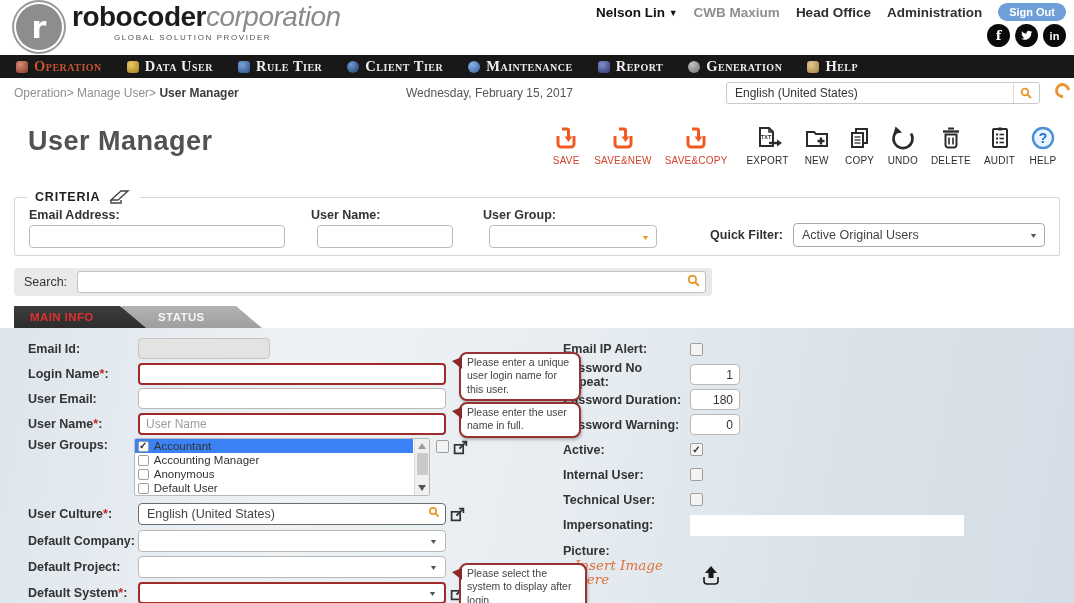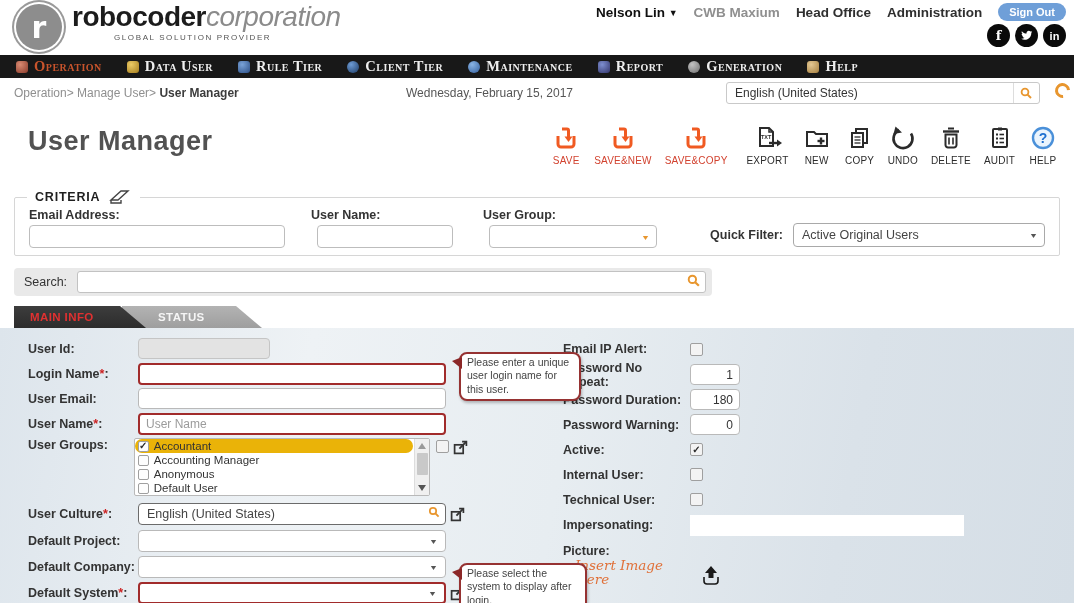--- a/index.html
+++ b/index.html
@@ -133,21 +133,21 @@
   .w-id { width:132px; }
   .w-main { width:308px; }
   .num { width:50px; text-align:right; }
 
   
   .lb-row { align-items:flex-start; }
   .listbox { position:relative; width:308px; height:58px; border:1px solid #b9b9b9; border-radius:2px;
              background:#fff; overflow:hidden; }
   .lb-items { position:absolute; left:0; top:0; right:16px; }
   .lb-item { display:flex; align-items:center; gap:5px; height:14px; padding-left:3px; font-size:11.5px; color:#333; cursor:pointer; }
-  .lb-item.selected { background:#eab308;border-radius:7px; }
+  .lb-item.selected { background:#3b82f6; }
   .cb { width:11px; height:11px; border:1px solid #9f9f9f; border-radius:2px; background:#fdfdfd;
         display:inline-flex; align-items:center; justify-content:center; flex:0 0 auto; cursor:pointer; }
   .cb.checked::after { content:"✓"; font-size:10px; font-weight:bold; color:#2a2a2a; line-height:1; }
   .lb-scroll { position:absolute; right:0; top:0; width:15px; height:100%; background:#f0f0f0; border-left:1px solid #ddd; }
   .sb-up, .sb-dn { position:absolute; left:3px; width:0; height:0; border-left:4px solid transparent;
                    border-right:4px solid transparent; cursor:pointer; }
   .sb-up { top:4px; border-bottom:6px solid #9a9a9a; }
   .sb-dn { bottom:4px; border-top:6px solid #555; }
   .sb-thumb { position:absolute; left:2px; top:14px; width:11px; height:22px; background:#c9c9c9; border-radius:1px; cursor:pointer; }
   .lb-side { display:flex; align-items:flex-start; gap:4px; margin-left:6px; padding-top:2px; }
@@ -413,21 +413,21 @@
 
   <div class="tabs">
     <span class="tab tab-status">STATUS</span>
     <span class="tab tab-main">MAIN INFO</span>
   </div>
 
   <div class="form-area">
 
     <div class="fcol fcol-left">
       <div class="frow" style="height:25px;">
-        <span class="flabel">User Id:</span>
+        <span class="flabel">Email Id:</span>
         <input class="tin disabled w-id" disabled="" style="">
       </div>
       <div class="frow" style="height:25px;">
         <span class="flabel"><span>Login Name</span><span class="req">*</span><span>:</span></span>
         <input class="tin required w-main" style="">
       </div>
       <div class="frow" style="height:25px;">
         <span class="flabel">User Email:</span>
         <input class="tin w-main" style="">
       </div>
@@ -485,25 +485,25 @@
           </span>
         </div>
         <svg class="side-ico" width="15" height="15" viewBox="0 0 14 14">
           <rect x="1.5" y="4.5" width="8" height="8" fill="none" stroke="#333" stroke-width="1.6"></rect>
           <line x1="6" y1="8" x2="12" y2="2" stroke="#333" stroke-width="1.8"></line>
           <polyline points="8.5,1.5 12.5,1.5 12.5,5.5" fill="none" stroke="#333" stroke-width="1.6"></polyline>
         </svg>
       </div>
 
       <div class="frow" style="height:26px;">
+        <span class="flabel">Default Company:</span>
+        <div class="fselect"></div>
+      </div>
+      <div class="frow" style="height:26px;">
         <span class="flabel">Default Project:</span>
-        <div class="fselect"></div>
-      </div>
-      <div class="frow" style="height:26px;">
-        <span class="flabel">Default Company:</span>
         <div class="fselect"></div>
       </div>
       <div class="frow" style="height:26px;">
         <span class="flabel"><span>Default System</span><span class="req">*</span><span>:</span></span>
         <div class="fselect required"></div>
         <svg class="side-ico" width="15" height="15" viewBox="0 0 14 14">
           <rect x="1.5" y="4.5" width="8" height="8" fill="none" stroke="#333" stroke-width="1.6"></rect>
           <line x1="6" y1="8" x2="12" y2="2" stroke="#333" stroke-width="1.8"></line>
           <polyline points="8.5,1.5 12.5,1.5 12.5,5.5" fill="none" stroke="#333" stroke-width="1.6"></polyline>
         </svg>
@@ -553,15 +553,16 @@
           <svg class="upload-ico" width="24" height="24" viewBox="0 0 24 24">
             <polygon points="12,2 18,9 14.5,9 14.5,14 9.5,14 9.5,9 6,9" fill="#1a1a1a"></polygon>
             <path d="M5,13 v4 a3,3 0 0 0 3,3 h8 a3,3 0 0 0 3,-3 v-4" fill="none" stroke="#1a1a1a" stroke-width="1.6"></path>
           </svg>
         </div>
       </div>
     </div>
   </div>
 
   <div class="tooltip tt1">Please enter a unique user login name for this user.</div>
+  <div class="tooltip tt2">Please enter the user name in full.</div>
   <div class="tooltip tt3">Please select the system to display after login.</div>
 
 </div>
 
 </body></html>

